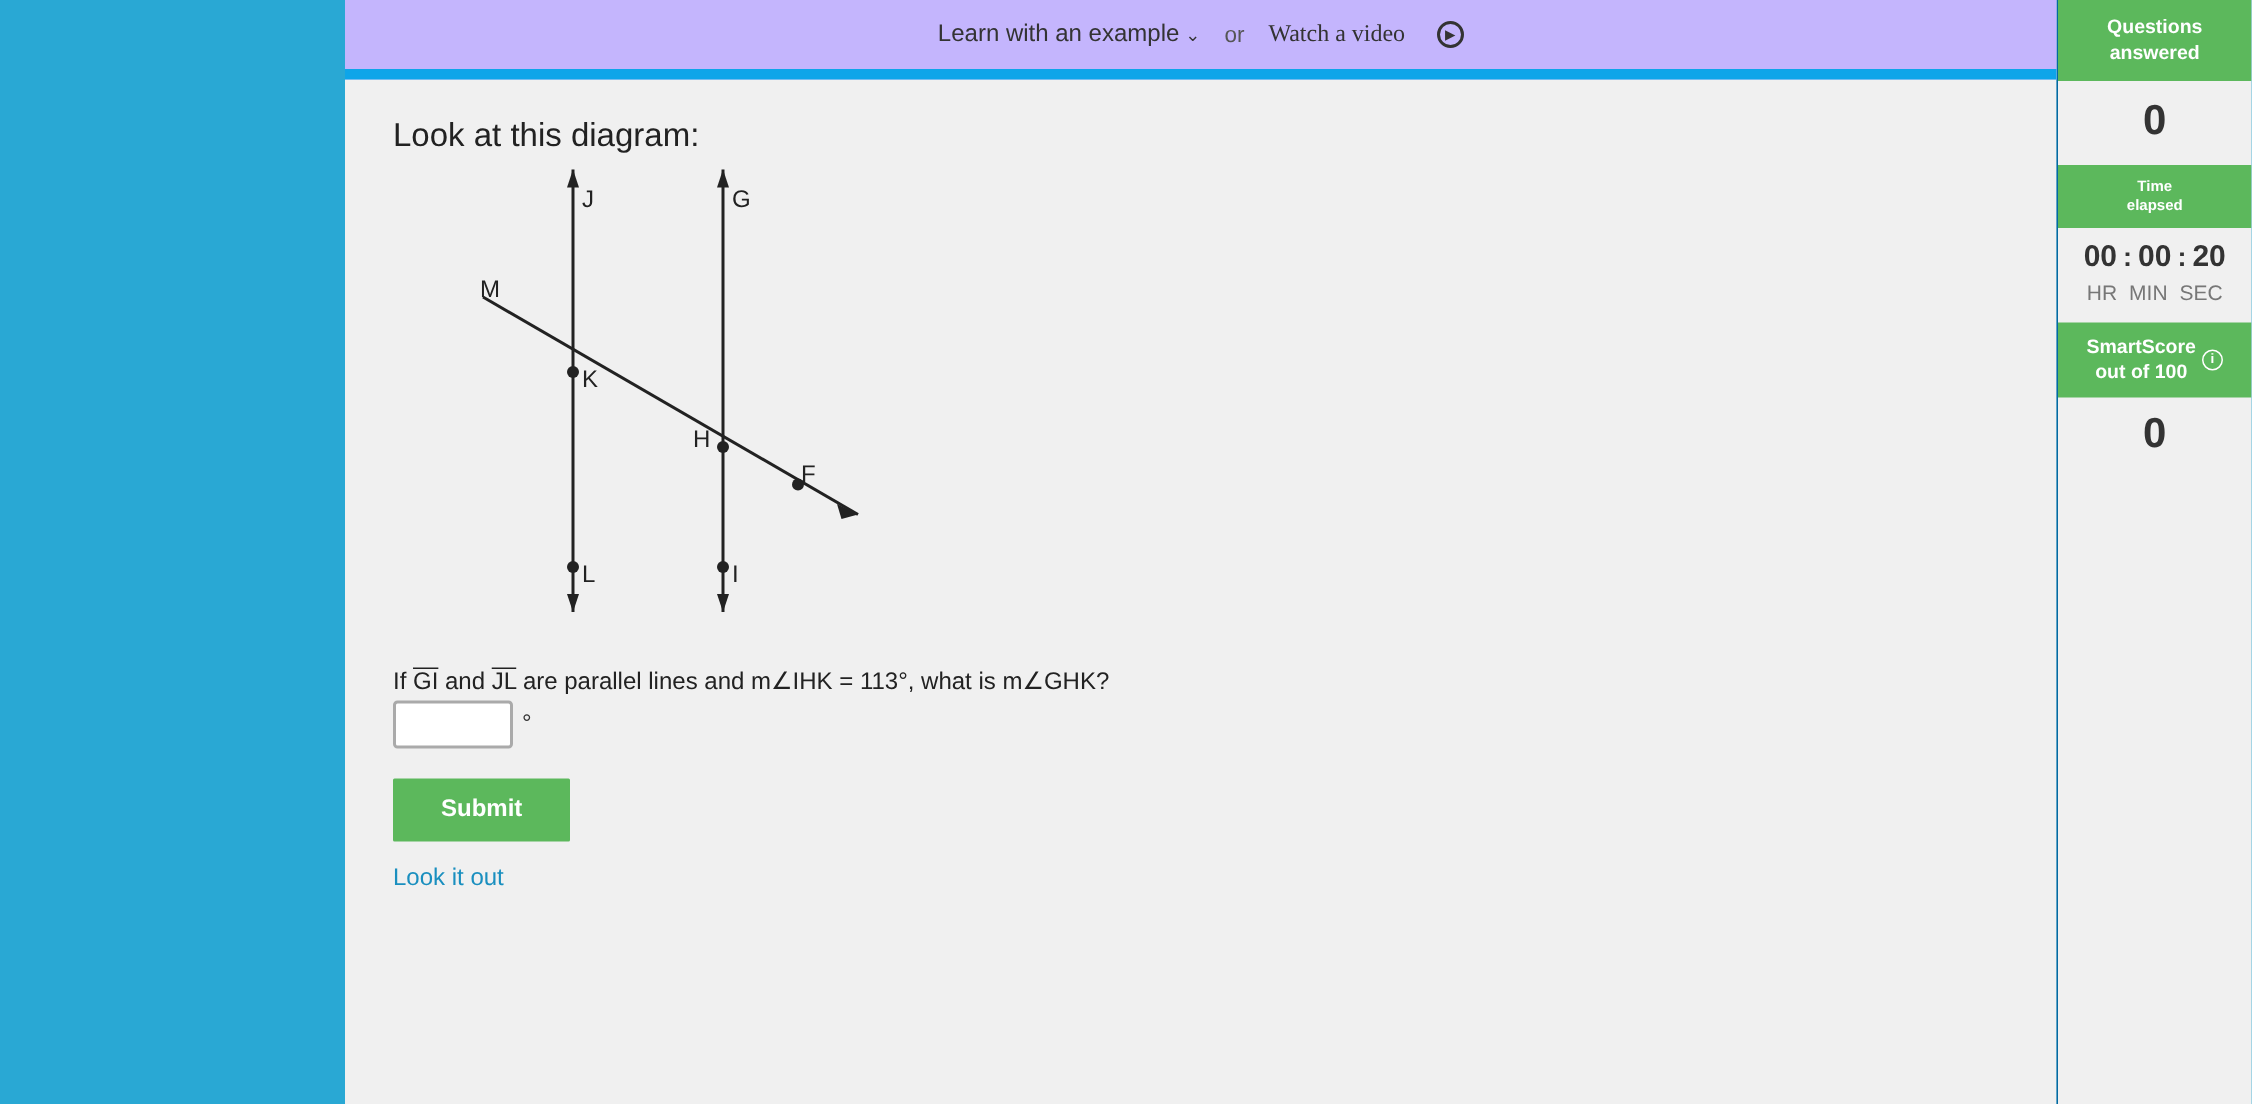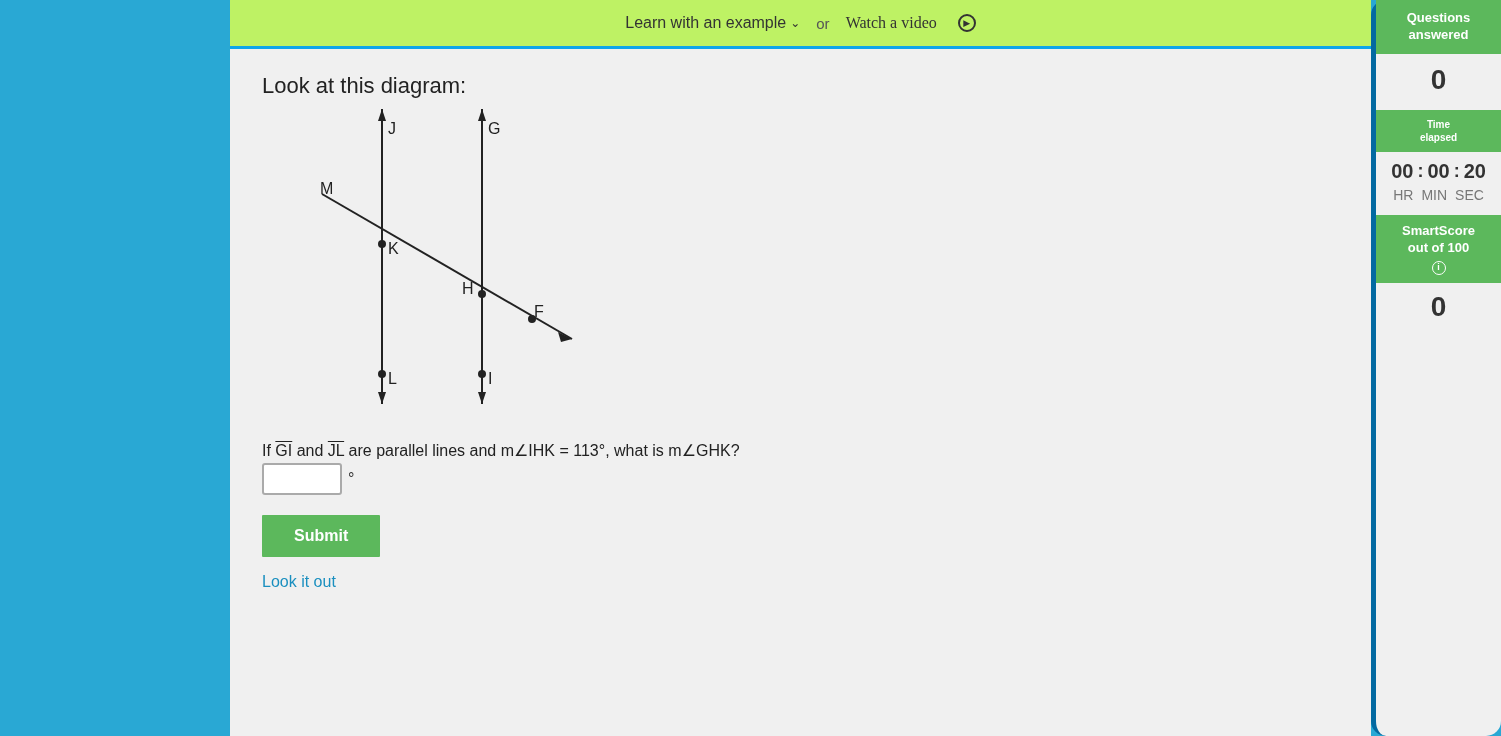--- a/index.html
+++ b/index.html
@@ -16,26 +16,26 @@
       min-width: 230px;
       background: #29a8d4;
     }
     .main-content {
       flex: 1;
       background: #f0f0f0;
       display: flex;
       flex-direction: column;
     }
     .top-bar {
-      background: #bef264;
+      background: #c4b5fd;
       display: flex;
       align-items: center;
       justify-content: center;
       padding: 14px 20px;
-      border-bottom: 3px solid #0ea5e9;
+      border-bottom: 7px solid #0ea5e9;
       gap: 16px;
       position: relative;
     }
     .learn-link {
       color: #333;
       font-size: 16px;
       cursor: pointer;
       display: flex;
       align-items: center;
       gap: 4px;
@@ -131,22 +131,21 @@
       text-decoration: none;
     }
     .right-sidebar {
       width: 130px;
       min-width: 130px;
       background: #f0f0f0;
       display: flex;
       flex-direction: column;
       align-items: center;
       padding-top: 0;
-      border-left: 5px solid #0369a1;
-      border-radius: 15px;
+      border-left: 1px solid #0369a1;
     }
     .questions-answered-box {
       background: #5cb85c;
       color: white;
       text-align: center;
       padding: 10px 8px;
       width: 100%;
       font-size: 13px;
       font-weight: bold;
       line-height: 1.3;
@@ -200,21 +199,20 @@
       padding: 8px 8px;
       width: 100%;
       font-size: 13px;
       font-weight: bold;
       line-height: 1.3;
       margin-top: 4px;
       display: flex;
       align-items: center;
       justify-content: center;
       gap: 4px;
-      flex-direction: column;
     }
     .info-icon {
       display: inline-flex;
       width: 14px;
       height: 14px;
       border: 1.5px solid white;
       border-radius: 50%;
       align-items: center;
       justify-content: center;
       font-size: 9px;

